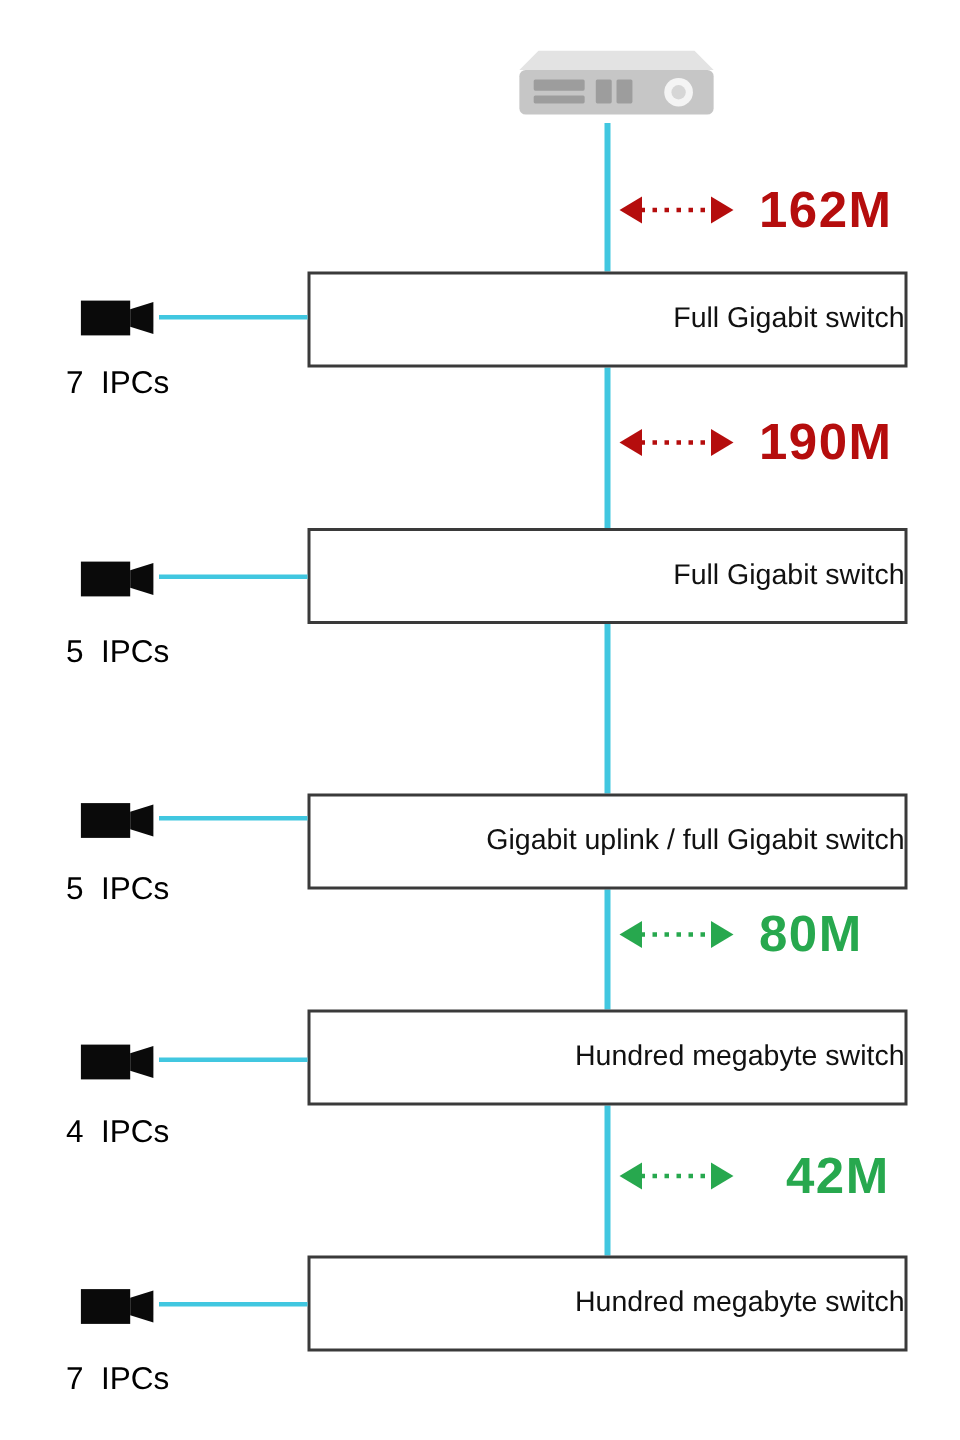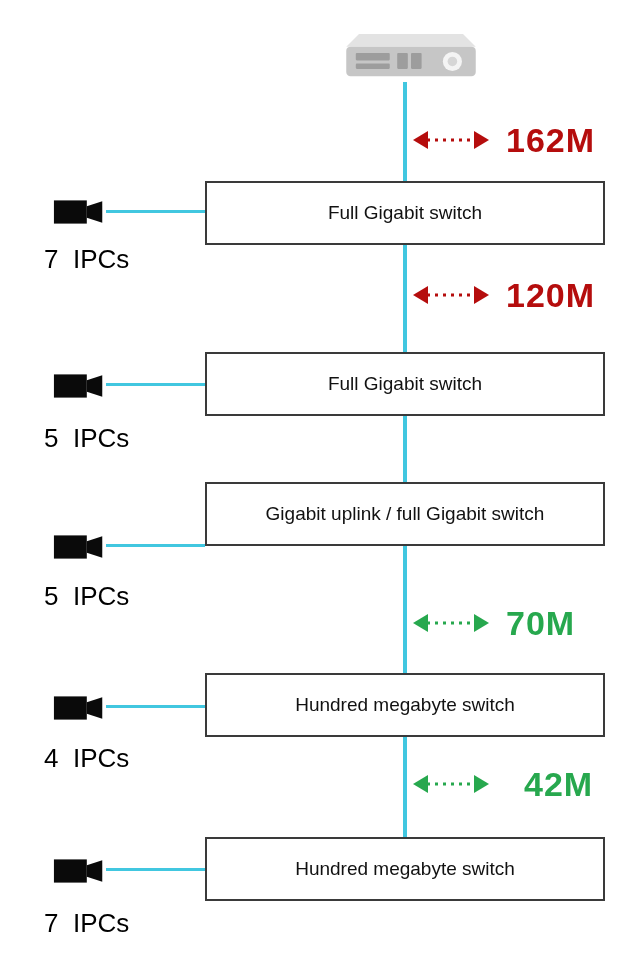--- a/index.html
+++ b/index.html
@@ -9,26 +9,26 @@
 
   .vline { position: absolute; left: 403px; top: 82px; width: 4px; height: 756px; background: var(--cyan); }
 
   .nvr { position: absolute; left: 342px; top: 20px; width: 138px; height: 66px; }
 
   .arrow-row { position: absolute; left: 412px; height: 44px; display: flex; align-items: center; gap: 16px; }
   .arrow { display: inline-flex; }
   .dist { font-size: 34px; font-weight: bold; letter-spacing: 1px; }
 
   .switch-box { position: absolute; left: 205px; width: 400px; height: 64px; background: #ffffff;
-                border: 2px solid #3a3a3a; display: flex; align-items: center; justify-content: center; }
+                border: 2px solid #3a3a3a; display: flex; align-items: center; justify-content: flex-end; }
   .switch-box span { font-size: 19px; color: #111111; }
 
   .camera { position: absolute; left: 52px; width: 58px; height: 40px; }
   .cam-line { position: absolute; left: 106px; width: 99px; height: 3px; background: var(--cyan); }
-  .ipc-label { position: absolute; left: 44px; font-size: 26px; color: #000000; white-space: pre; }
+  .ipc-label { position: absolute; left: 44px; font-size: 21px; color: #000000; white-space: pre; }
 </style>
 </head>
 <body>
 
 <div class="stage">
 
   <div class="vline"></div>
 
   <div class="nvr">
     <svg viewBox="0 0 130 60" width="138" height="66">
@@ -66,55 +66,55 @@
   <div class="ipc-label" style="top:244px">7  IPCs</div>
 
   <div class="arrow-row" style="top: 273px; color: rgb(181, 13, 13);">
     <span class="arrow">
       <svg width="78" height="26" viewBox="0 0 78 26">
         <line x1="15" y1="13" x2="63" y2="13" stroke="currentColor" stroke-width="3" stroke-dasharray="3 5"></line>
         <polygon points="1,13 16,4 16,22" fill="currentColor"></polygon>
         <polygon points="77,13 62,4 62,22" fill="currentColor"></polygon>
       </svg>
     </span>
-    <span class="dist">120M</span>
+    <span class="dist">190M</span>
   </div>
   <div class="switch-box" style="top:352px">
     <span>Full Gigabit switch</span>
   </div>
   <div class="camera" style="top:366px">
     <svg viewBox="0 0 60 40" width="58" height="40">
       <rect x="2" y="8" width="34" height="24" fill="#0a0a0a"></rect>
       <polygon points="36,14 52,9 52,31 36,26" fill="#0a0a0a"></polygon>
     </svg>
   </div>
   <div class="cam-line" style="top:383px"></div>
   <div class="ipc-label" style="top:423px">5  IPCs</div>
 
-  <div class="switch-box" style="top:482px">
+  <div class="switch-box" style="top:529px">
     <span>Gigabit uplink / full Gigabit switch</span>
   </div>
   <div class="camera" style="top:527px">
     <svg viewBox="0 0 60 40" width="58" height="40">
       <rect x="2" y="8" width="34" height="24" fill="#0a0a0a"></rect>
       <polygon points="36,14 52,9 52,31 36,26" fill="#0a0a0a"></polygon>
     </svg>
   </div>
   <div class="cam-line" style="top:544px"></div>
   <div class="ipc-label" style="top:581px">5  IPCs</div>
 
   <div class="arrow-row" style="top: 601px; color: rgb(39, 168, 78);">
     <span class="arrow">
       <svg width="78" height="26" viewBox="0 0 78 26">
         <line x1="15" y1="13" x2="63" y2="13" stroke="currentColor" stroke-width="3" stroke-dasharray="3 5"></line>
         <polygon points="1,13 16,4 16,22" fill="currentColor"></polygon>
         <polygon points="77,13 62,4 62,22" fill="currentColor"></polygon>
       </svg>
     </span>
-    <span class="dist">70M</span>
+    <span class="dist">80M</span>
   </div>
   <div class="switch-box" style="top:673px">
     <span>Hundred megabyte switch</span>
   </div>
   <div class="camera" style="top:688px">
     <svg viewBox="0 0 60 40" width="58" height="40">
       <rect x="2" y="8" width="34" height="24" fill="#0a0a0a"></rect>
       <polygon points="36,14 52,9 52,31 36,26" fill="#0a0a0a"></polygon>
     </svg>
   </div>

